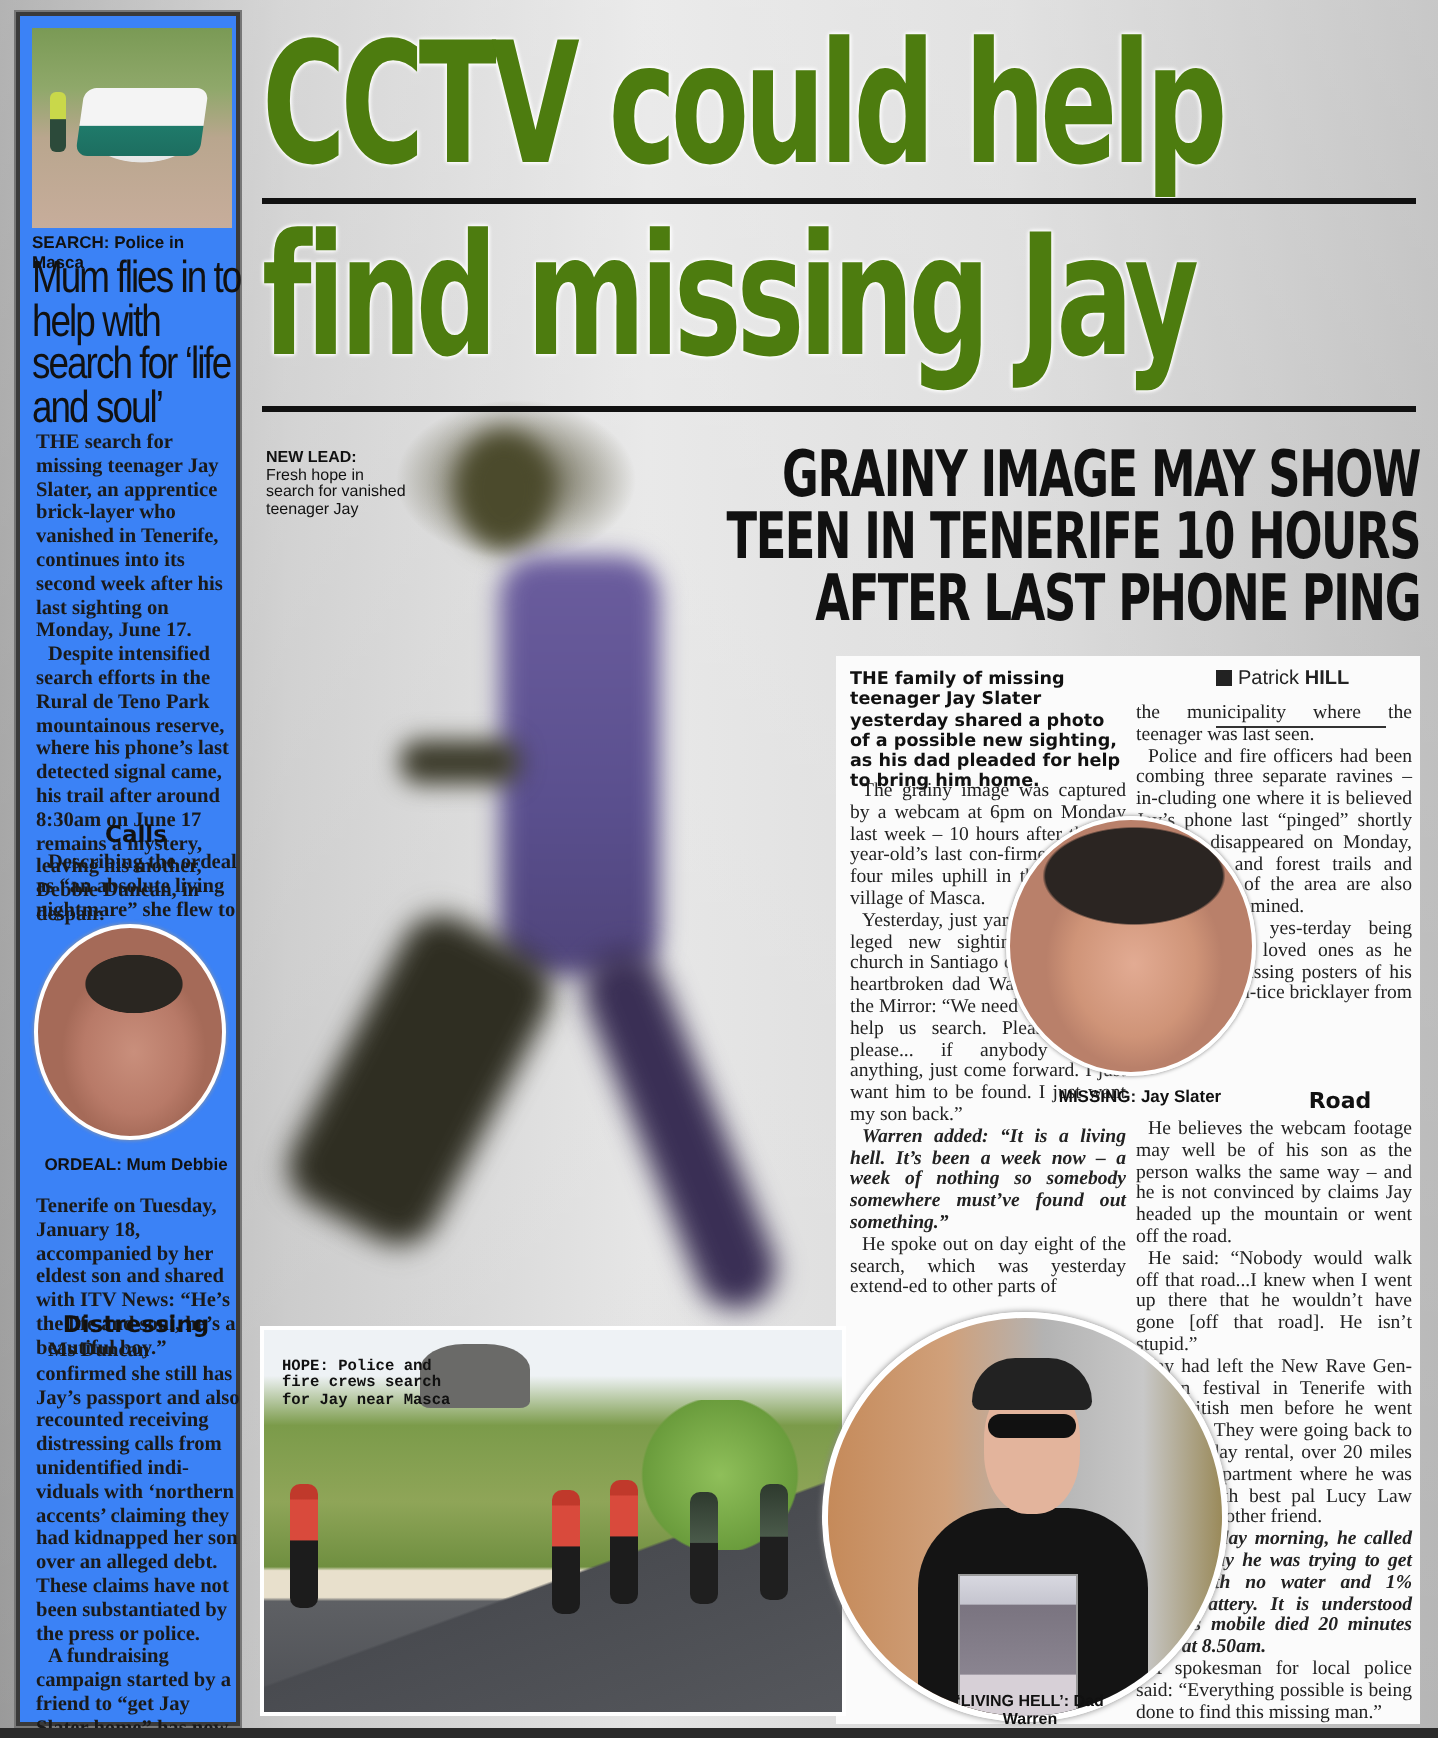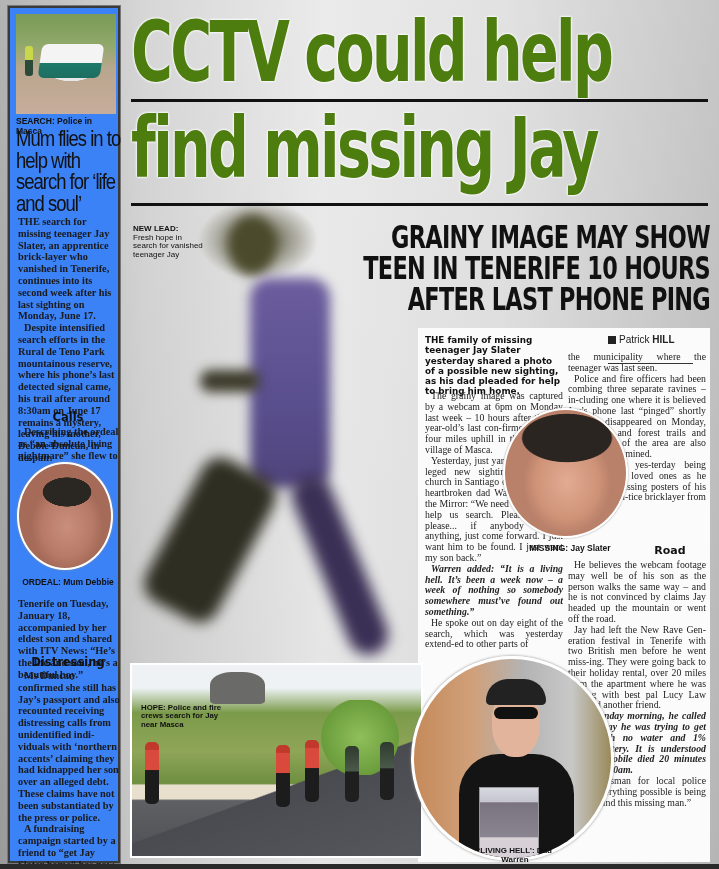--- a/index.html
+++ b/index.html
@@ -198,22 +198,22 @@
     left: 320px; top: 700px; width: 80px; height: 75px;
     background: radial-gradient(circle, #8fbf5a 0%, #6a9c3c 70%, rgba(0,0,0,0) 72%);
   }
   .hope-person {
     width: 14px; height: 62px;
     background: linear-gradient(180deg, #c0392b 0%, #c0392b 12%, #d94a3c 13%, #d94a3c 45%, #1c1c1c 46%);
     border-radius: 5px;
   }
   .hope-person.green { background: linear-gradient(180deg, #2e3a2e 0%, #4a5a4a 45%, #1f1f1f 46%); }
   .hope-caption {
-    left: 141px; top: 704px; width: 90px;
-    font-family: Liberation Sans, sans-serif; font-weight: bold; font-size: 7.8px; line-height: 8.4px; color: #111;
+    left: 141px; top: 680px; width: 90px;
+    font-family: Liberation Mono, monospace; font-weight: bold; font-size: 7.8px; line-height: 8.4px; color: #111;
   }
 
   
   .warren-photo {
     left: 411px; top: 656px; width: 203px; height: 205px;
     border-radius: 50%;
     border: 3px solid #fff;
     box-shadow: 0 0 3px #888;
     overflow: hidden;
     background:
@@ -317,20 +317,21 @@
 </div>
 
 <div class="abs art-col" style="left:568px; top:352px; width:138px;">
   <p class="noindent">the municipality where the teenager was last seen.</p>
   <p>Police and fire officers had been combing three separate ravines – in-cluding one where it is believed Jay’s phone last “pinged” shortly after he disappeared on Monday, 17 June - and forest trails and tracks north of the area are also now being examined.</p>
   <p>Warren was yes-terday being sup-ported by loved ones as he handed out missing posters of his son, an appren-tice bricklayer from Lancashire.</p>
 </div>
 <div class="abs art-sub" style="left:630px; top:544px; width:80px;">Road</div>
 <div class="abs art-col" style="left:568px; top:560px; width:138px;">
   <p>He believes the webcam footage may well be of his son as the person walks the same way – and he is not convinced by claims Jay headed up the mountain or went off the road.</p>
+  <p>He said: “Nobody would walk off that road...I knew when I went up there that he wouldn’t have gone [off that road]. He isn’t stupid.”</p>
   <p>Jay had left the New Rave Gen-eration festival in Tenerife with two British men before he went miss-ing. They were going back to their holiday rental, over 20 miles from the apartment where he was staying with best pal Lucy Law (18) and another friend.</p>
   <p><em>On Monday morning, he called Lucy to say he was trying to get home with no water and 1% phone battery. It is understood that his mobile died 20 minutes later, at 8.50am.</em></p>
   <p>A spokesman for local police said: “Everything possible is being done to find this missing man.”</p>
 </div>
 
 <div class="abs jay-photo"></div>
 <div class="abs jay-caption">MISSING: Jay Slater</div>
 
 <div class="abs hope-photo"></div>
 <div class="abs hope-rock"></div>

